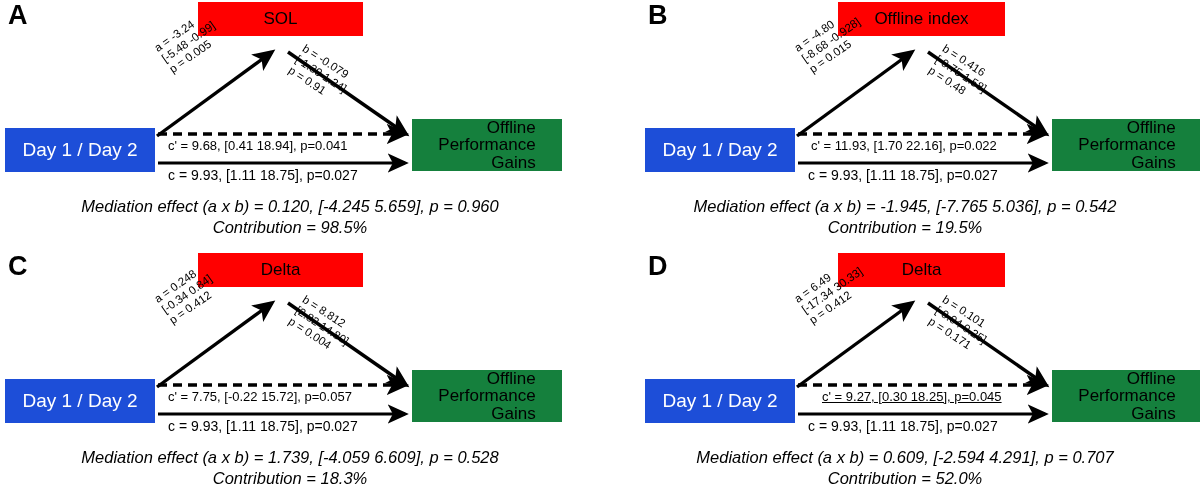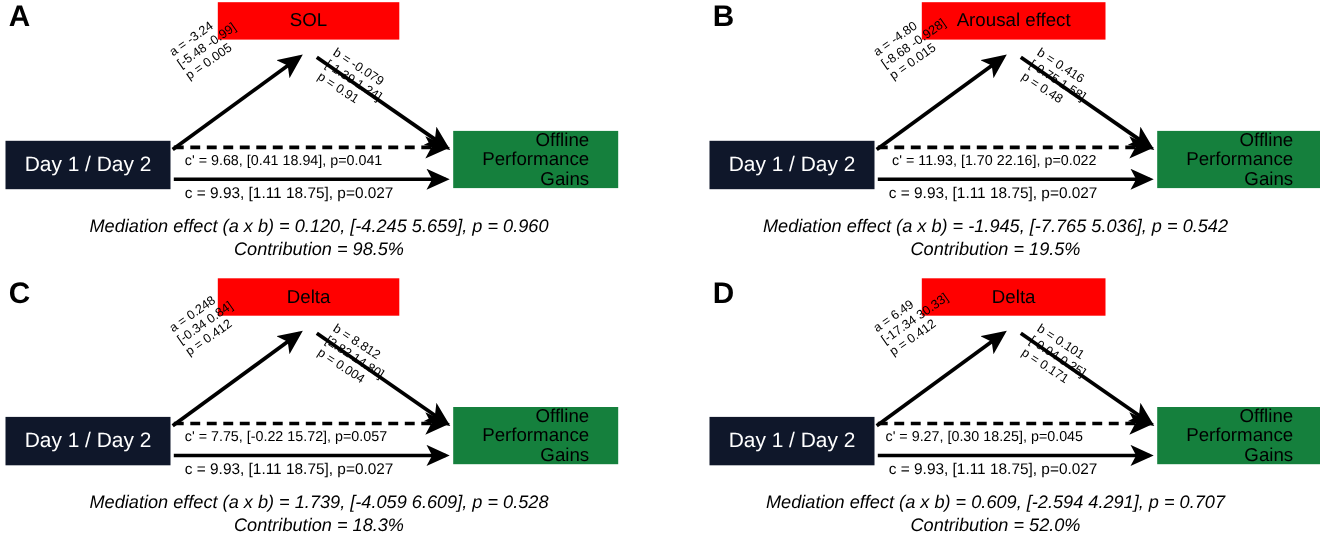--- a/index.html
+++ b/index.html
@@ -41,21 +41,21 @@
     text-align:right;
     line-height:1.02;
   }
   .box-mediator{
     background:#ff0000;
     color:#000000;
     font-size:17px;
     height:34px;
   }
   .box-predictor{
-    background:#0f172a;
+    background:#1d4ed8;
     color:#ffffff;
     font-size:19px;
     width:150px;height:44px;
     left:5px;top:128px;
   }
   .box-outcome{
     background:#15803d;
     color:#000000;
     font-size:17px;
     width:150px;height:52px;
@@ -177,21 +177,21 @@
           <path d="M0,0 L6.6,3 L0,6 L1.6,3 z" fill="#000"></path>
         </marker>
       </defs>
       <line x1="197" y1="136" x2="312" y2="52" stroke="#000" stroke-width="3.4" marker-end="url(#ah-b)"></line>
       <line x1="328" y1="52" x2="446" y2="134" stroke="#000" stroke-width="3.4" marker-end="url(#ah-b)"></line>
       <line x1="198" y1="134" x2="445" y2="134" stroke="#000" stroke-width="3.4" stroke-dasharray="9,6" marker-end="url(#ah-b)"></line>
       <line x1="198" y1="163" x2="445" y2="163" stroke="#000" stroke-width="3.2" marker-end="url(#ah-b)"></line>
     </svg>
 
     <div class="box box-mediator" style="left: 238px; width: 167px; top: 2px;">
-      <span>Arousal effect</span>
+      <span>Offline index</span>
     </div>
     <div class="box box-predictor" style="left:45px;">
       <span>Day 1 / Day 2</span>
     </div>
     <div class="box box-outcome" style="left:452px;">
       <span>
         <span>Offline</span><br>
         <span>Performance</span><br>
         <span>Gains</span>
       </span>
@@ -299,21 +299,21 @@
       <span>a = 6.49</span><br>
       <span>[-17.34 30.33]</span><br>
       <span>p = 0.412</span>
     </div>
     <div class="path-label label-b" style="left:347px;">
       <span>b = 0.101</span><br>
       <span>[-0.04 0.25]</span><br>
       <span>p = 0.171</span>
     </div>
 
-    <div class="label-cp" style="left:205px;">c' = 9.27, [0.30 18.25], p=0.045</div>
+    <div class="label-cp" style="left:222px;text-decoration:underline;">c' = 9.27, [0.30 18.25], p=0.045</div>
     <div class="label-c" style="left:208px;">c = 9.93, [1.11 18.75], p=0.027</div>
 
     <div class="caption" style="left:10px;width:590px;">
       <span>Mediation effect (a x b) = 0.609, [-2.594 4.291], p = 0.707</span>
       <span class="line2">Contribution = 52.0%</span>
     </div>
   </div>
 
 </div>
 

